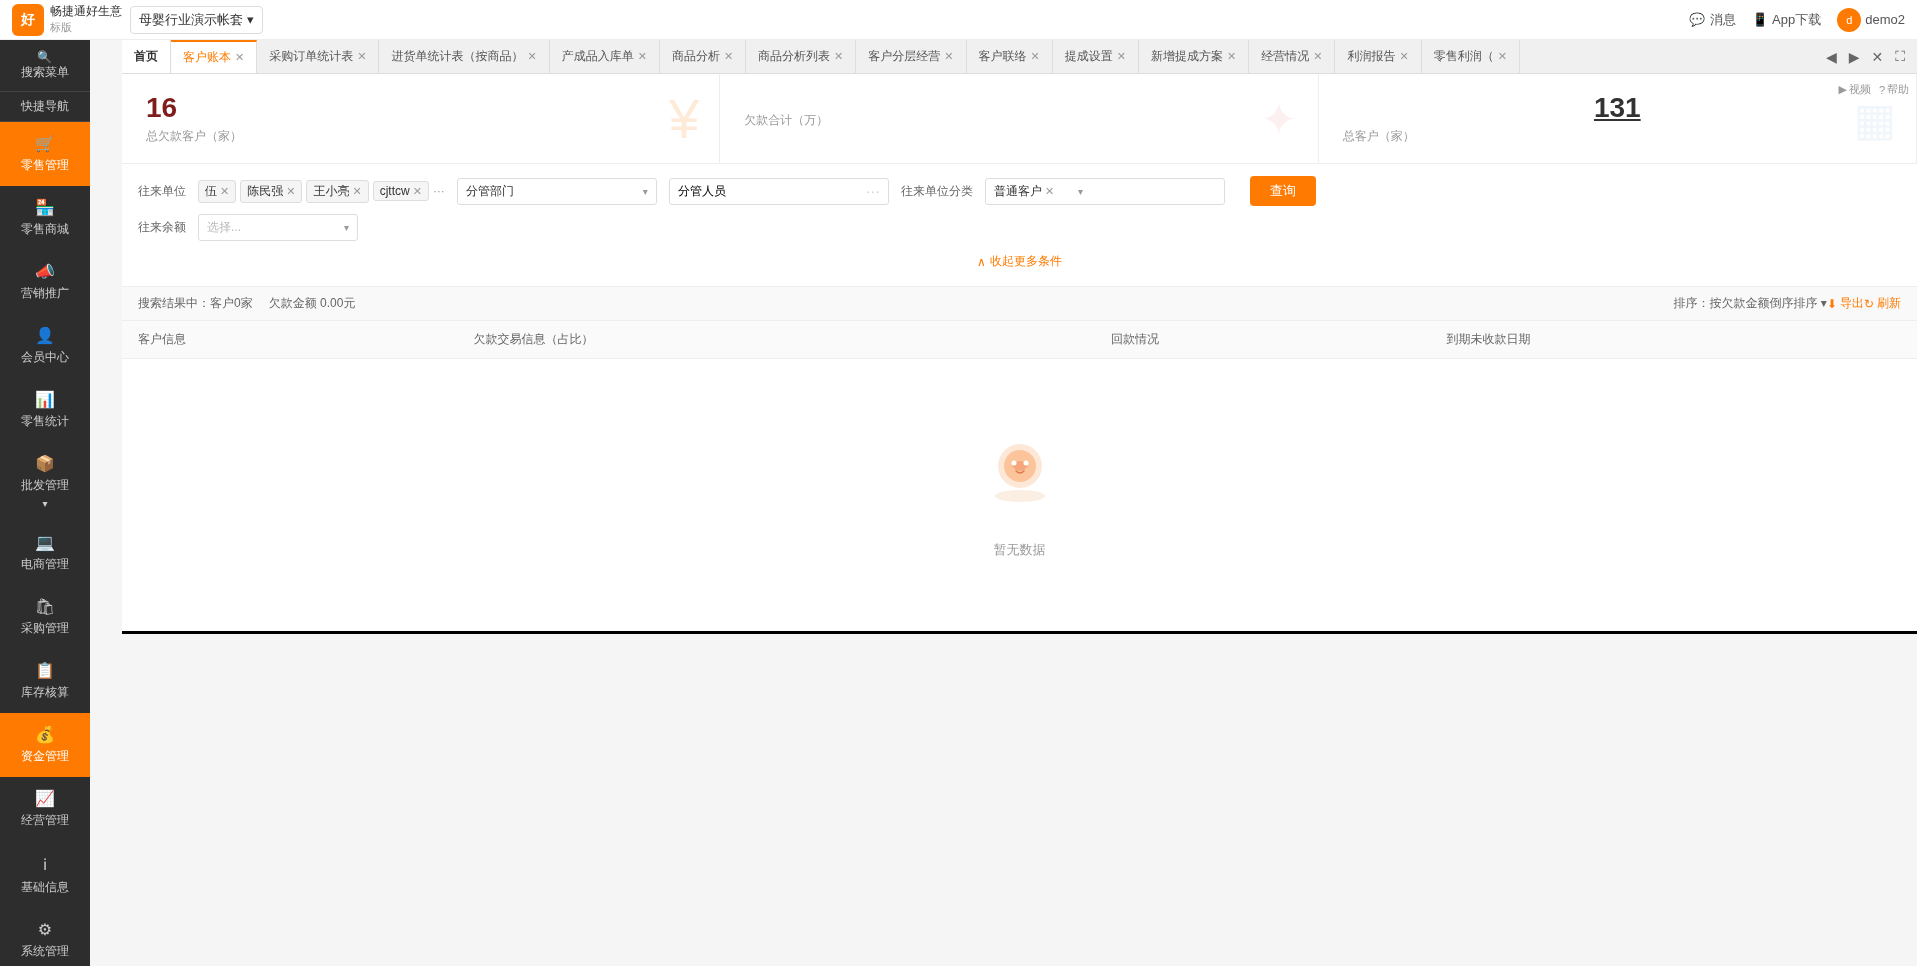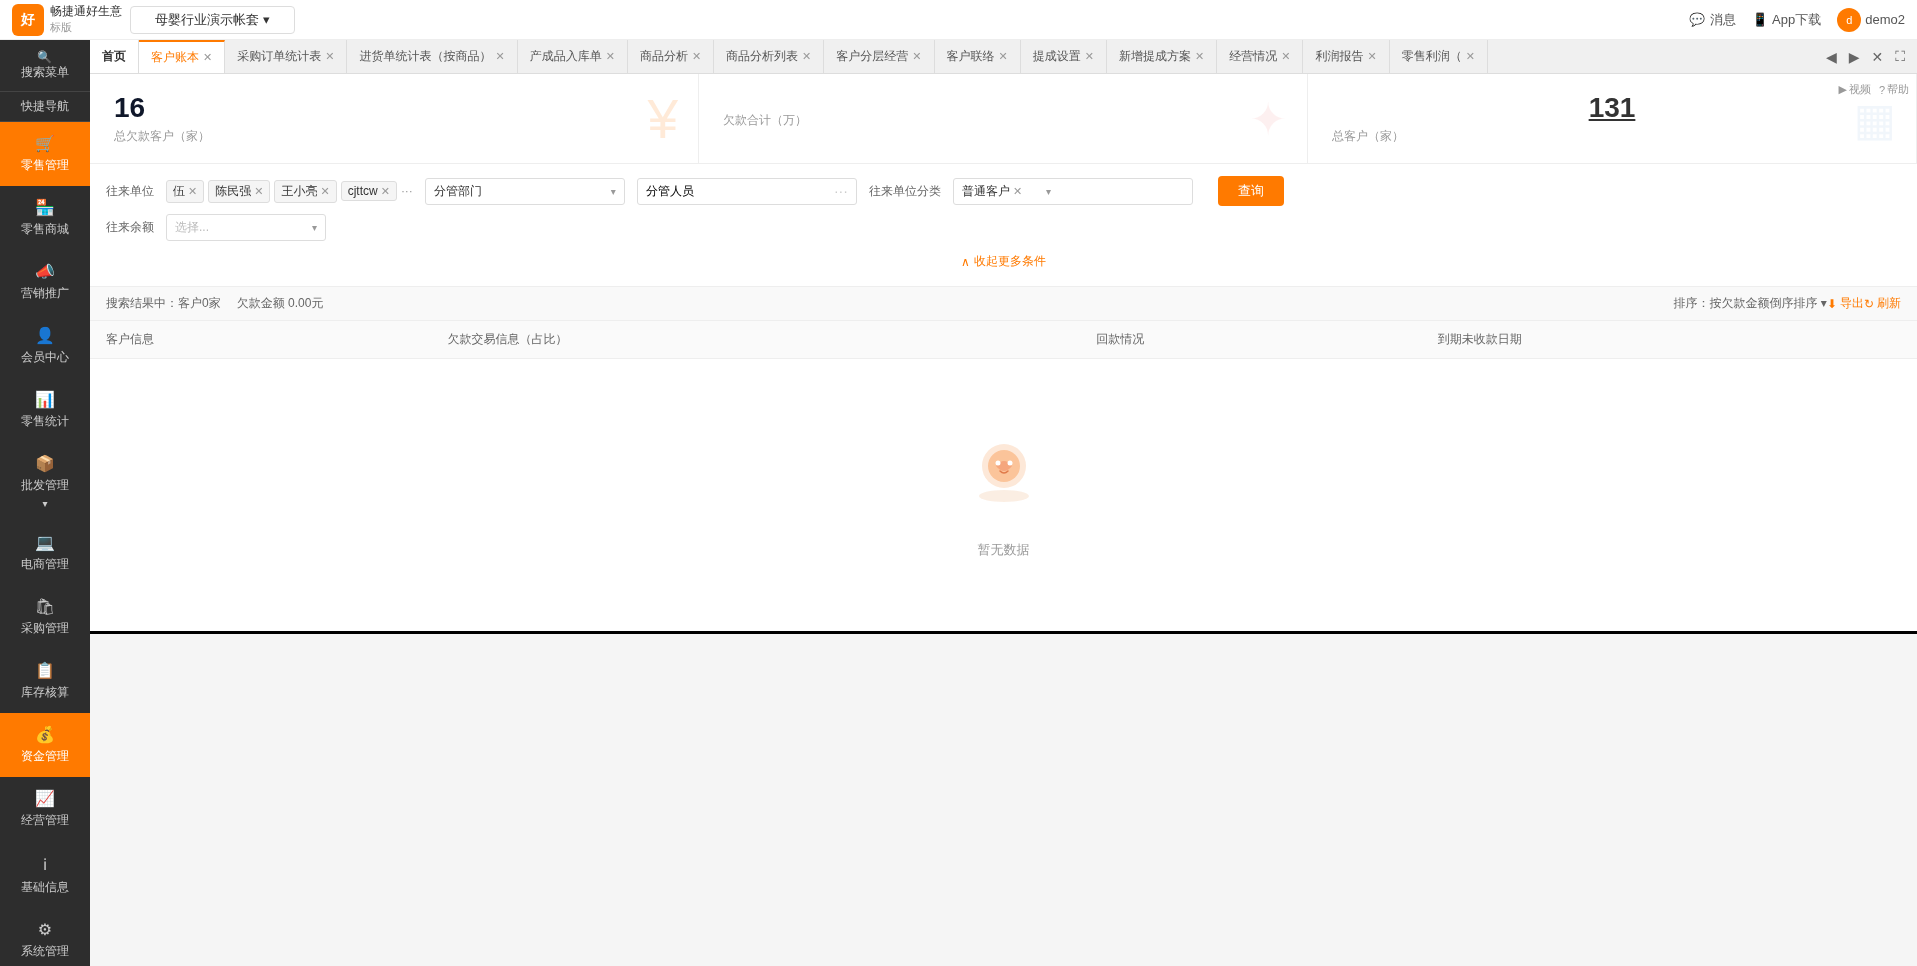--- a/index.html
+++ b/index.html
@@ -14,54 +14,54 @@
       justify-content: space-between;
       padding: 0 12px;
       border-bottom: 1px solid #eee;
       flex-shrink: 0;
     }
     .top-bar-left { display: flex; align-items: center; gap: 8px; }
     .logo-area { display: flex; align-items: center; gap: 6px; }
     .logo-icon { width: 32px; height: 32px; background: #ff7a00; border-radius: 6px; display: flex; align-items: center; justify-content: center; color: #fff; font-size: 14px; font-weight: bold; }
     .logo-text { font-size: 12px; color: #333; line-height: 1.3; }
     .logo-sub { color: #999; font-size: 11px; }
-    .store-selector { display: flex; align-items: center; gap: 4px; font-size: 13px; color: #333; cursor: pointer; padding: 4px 24px; border: 1px solid #ddd; border-radius: 4px; background: #fff; }
+    .store-selector { display: flex; align-items: center; gap: 4px; font-size: 13px; color: #333; cursor: pointer; padding: 4px 8px; border: 1px solid #ddd; border-radius: 4px; background: #fff; }
     .top-bar-right { display: flex; align-items: center; gap: 16px; font-size: 13px; color: #555; }
     .top-bar-right span { cursor: pointer; display: flex; align-items: center; gap: 4px; }
     .avatar { width: 24px; height: 24px; border-radius: 50%; background: #ff7a00; display: flex; align-items: center; justify-content: center; color: #fff; font-size: 11px; }
 
     
     .main-layout { display: flex; flex: 1; overflow: hidden; }
 
     
     .sidebar { width: 90px; background: #2d2d2d; display: flex; flex-direction: column; flex-shrink: 0; overflow-y: auto; }
     .sidebar-search { padding: 10px 8px; color: #ccc; font-size: 12px; text-align: center; cursor: pointer; border-bottom: 1px solid #444; }
     .sidebar-nav { padding: 6px 0; color: #ccc; font-size: 12px; text-align: center; cursor: pointer; border-bottom: 1px solid #444; }
     .sidebar-item { padding: 12px 6px; color: #ccc; font-size: 12px; text-align: center; cursor: pointer; display: flex; flex-direction: column; align-items: center; gap: 4px; }
     .sidebar-item.active { background: #ff7a00; color: #fff; }
     .sidebar-item .s-icon { font-size: 16px; }
 
     
-    .content-area { flex: 1; display: flex; flex-direction: column; overflow: hidden; }
+    .content-area { flex: 1; display: flex; flex-direction: column; overflow: hidden; padding-left: 32px; }
     .tabs-bar { display: flex; align-items: center; background: #f0f0f0; border-bottom: 1px solid #ddd; height: 34px; flex-shrink: 0; overflow: hidden; }
     .tab { display: flex; align-items: center; padding: 0 12px; height: 34px; font-size: 12px; color: #555; cursor: pointer; border-right: 1px solid #ddd; white-space: nowrap; gap: 4px; flex-shrink: 0; }
     .tab.home { background: #fff; color: #333; font-weight: bold; }
     .tab.active { background: #fff; color: #ff7a00; border-top: 2px solid #ff7a00; }
     .tab .close-x { color: #999; font-size: 11px; cursor: pointer; }
     .tabs-controls { display: flex; align-items: center; gap: 4px; padding: 0 8px; margin-left: auto; flex-shrink: 0; }
     .tabs-controls span { cursor: pointer; color: #666; font-size: 14px; padding: 2px 4px; }
 
     
     .page-content { flex: 1; overflow-y: auto; background: #f5f5f5; padding: 0; }
 
     
     .stats-row { display: flex; background: #fff; border-bottom: 1px solid #eee; height: 90px; position: relative; overflow: hidden; }
     .stat-card { flex: 1; display: flex; flex-direction: column; justify-content: center; padding: 16px 24px; border-right: 1px solid #eee; position: relative; }
     .stat-card .bg-icon { position: absolute; right: 20px; top: 50%; transform: translateY(-50%); opacity: 0.15; font-size: 50px; }
-    .stat-card .stat-value { font-size: 28px; font-weight: bold; color: #0f172a; }
+    .stat-card .stat-value { font-size: 28px; font-weight: bold; color: #7f1d1d; }
     .stat-card .stat-value.dark { color: #333; text-decoration: underline; text-align: center; }
     .stat-card .stat-label { font-size: 12px; color: #999; margin-top: 4px; }
     .stat-help { position: absolute; top: 8px; right: 8px; font-size: 11px; color: #999; display: flex; gap: 8px; cursor: pointer; }
 
     
     .filters-area { background: #fff; padding: 12px 16px; border-bottom: 1px solid #eee; }
     .filter-row { display: flex; align-items: center; gap: 12px; margin-bottom: 8px; flex-wrap: wrap; }
     .filter-label { font-size: 12px; color: #666; white-space: nowrap; }
     .filter-tags { display: flex; align-items: center; gap: 4px; flex-wrap: wrap; }
     .filter-tag { display: flex; align-items: center; gap: 3px; background: #f5f5f5; border: 1px solid #ddd; border-radius: 3px; padding: 2px 6px; font-size: 12px; color: #333; }

